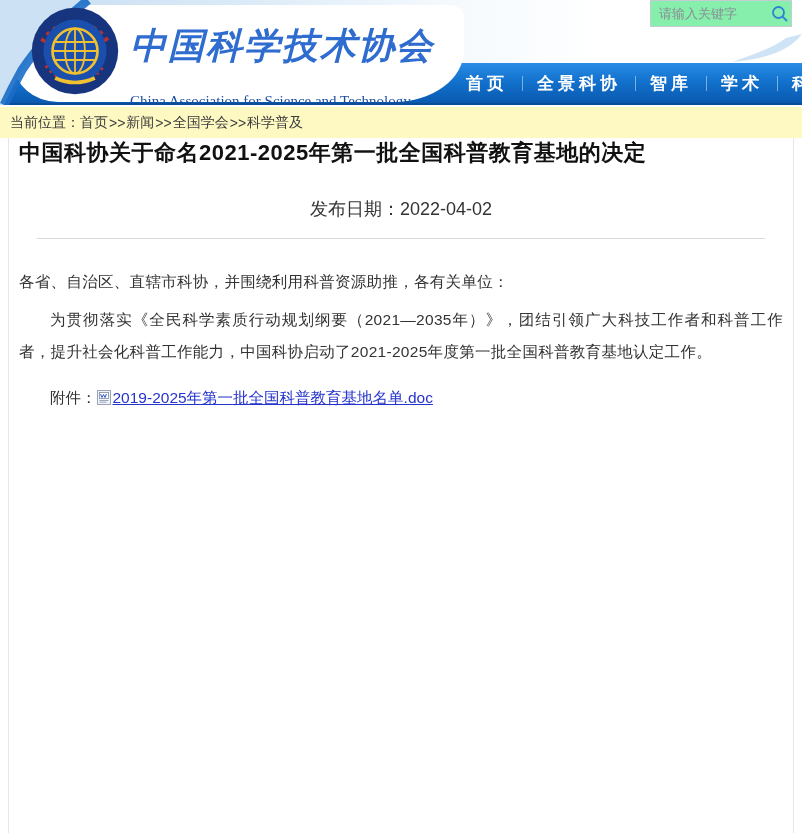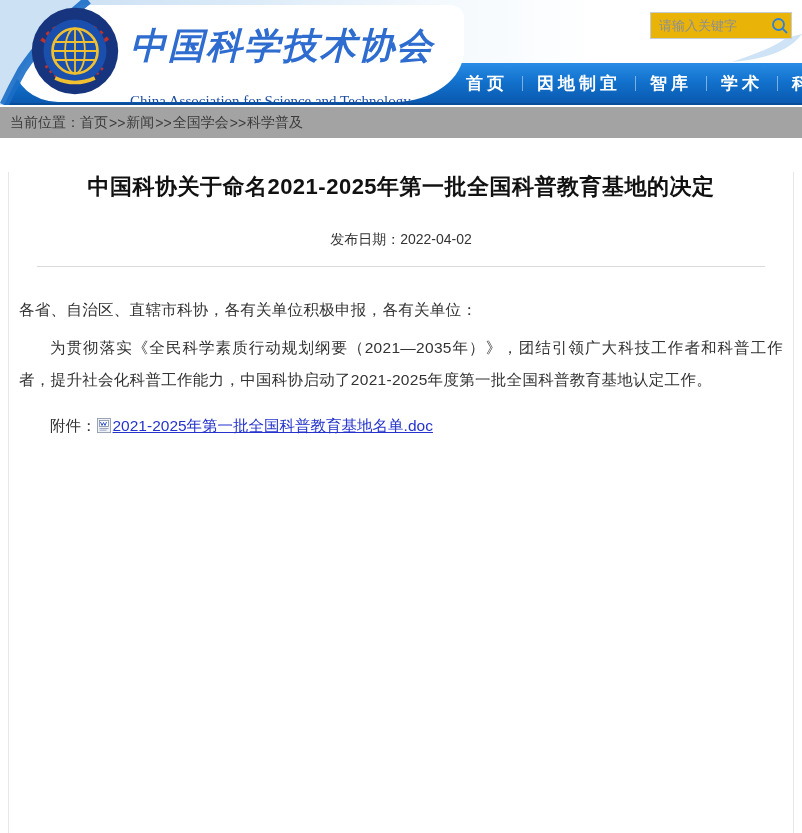--- a/index.html
+++ b/index.html
@@ -44,51 +44,51 @@
     font-family:"DejaVu Serif","Liberation Serif",serif; font-style:italic; font-weight:bold;
     font-size:36px; color:#2e6cd0; letter-spacing:2px; white-space:nowrap;margin-top:16px;
   }
   .org-en {
     position:absolute; left:100px; top:53px; width:330px;
     font-family:"Liberation Serif","DejaVu Serif",serif;
     font-size:15px; color:#1c4c9e; white-space:nowrap;margin-top:36px;
   }
 
   .search-box {
-    position:absolute; right:10px; top:12px; width:142px; height:27px;
-    background:#eab308; border:1px solid #c6ccd4; display:flex; align-items:center;
+    position:absolute; right:10px; top:0; width:142px; height:27px;
+    background:#86efac; border:1px solid #c6ccd4; display:flex; align-items:center;
   }
   .search-input {
     border:none; outline:none; flex:1; min-width:0; height:23px;
     font-size:13px; color:#333; padding-left:8px; background:transparent;
     font-family:"Liberation Sans","DejaVu Sans",sans-serif;
   }
   .search-input::placeholder { color:#8a8f96; }
   .search-icon { flex:0 0 22px; height:22px; cursor:pointer; }
 
   
   .breadcrumb-bar {
-    margin-top:2px; width:802px; height:31px; background:#a3a3a3;
+    margin-top:2px; width:802px; height:31px; background:#fef9c3;
     display:flex; align-items:center; padding-left:10px;
     font-size:14px; color:#3c3c3c;
   }
   .crumb { cursor:pointer; }
   .crumb-sep { margin:0 1px; }
 
   
   .content {
     margin:0 8px; width:786px; min-height:695px;
     border-left:1px solid #e4e7eb; border-right:1px solid #e4e7eb;
     padding:0 10px; background:#fff;
   }
   .article-title {
-    margin-top:34px; text-align:center; font-size:22px; font-weight:bold;
+    font-size:22px; font-weight:bold;
     color:#111; letter-spacing:.5px;
   }
-  .publish-date { margin-top:29px; text-align:center; font-size:14px; color:#333; }
+  .publish-date { margin-top:29px; text-align:center; font-size:18px; color:#333; }
   .divider { margin:17px 18px 0 18px; border-top:1px solid #dadada; height:0; }
   .doc-number { margin-top:25px; text-align:center; font-size:15px; color:#222; }
 
   .body-text { font-size:15.5px; line-height:32px; color:#333; letter-spacing:.3px; }
   .salutation { margin-top:27px; }
   .para { margin-top:6px; text-indent:2em; text-align:justify; }
 
   .attachment { margin-top:14px; text-indent:2em; font-size:15.5px; line-height:32px; }
   .doc-file-icon { display:inline-block; vertical-align:-2px; margin-right:2px; }
   .attachment-link { color:#2433cc; text-decoration:underline; cursor:pointer; }
@@ -96,21 +96,21 @@
 </head>
 <body>
 
 <header class="site-header">
   <div class="header-top"></div>
 
   <nav class="header-nav">
     <div class="nav-inner">
       <span class="nav-item">首页</span>
       <span class="nav-sep"></span>
-      <span class="nav-item">因地制宜</span>
+      <span class="nav-item">全景科协</span>
       <span class="nav-sep"></span>
       <span class="nav-item">智库</span>
       <span class="nav-sep"></span>
       <span class="nav-item">学术</span>
       <span class="nav-sep"></span>
       <span class="nav-item">科普</span>
     </div>
   </nav>
 
   <div class="swoosh"></div>
@@ -162,26 +162,26 @@
 </div>
 
 <main class="content">
   <h1 class="article-title">中国科协关于命名2021-2025年第一批全国科普教育基地的决定</h1>
 
   <div class="publish-date">发布日期：2022-04-02</div>
 
   <div class="divider"></div>
 
 
-  <p class="body-text salutation">各省、自治区、直辖市科协，各有关单位积极申报，各有关单位：</p>
+  <p class="body-text salutation">各省、自治区、直辖市科协，并围绕利用科普资源助推，各有关单位：</p>
 
   <p class="body-text para">为贯彻落实《全民科学素质行动规划纲要（2021—2035年）》，团结引领广大科技工作者和科普工作者，提升社会化科普工作能力，中国科协启动了2021-2025年度第一批全国科普教育基地认定工作。</p>
 
   <p class="attachment">
     <span>附件：</span><svg class="doc-file-icon" width="14" height="15" viewBox="0 0 14 15">
       <rect x="0.5" y="0.5" width="13" height="14" fill="#eef2fa" stroke="#9aa4b5"></rect>
       <rect x="2.5" y="2.5" width="9" height="6" fill="#ffffff" stroke="#7f8ca3" stroke-width="0.8"></rect>
       <path d="M3.5,4 L5,7.5 L6.5,4.5 L8,7.5 L9.5,4" stroke="#3355cc" stroke-width="1" fill="none"></path>
       <line x1="2.5" y1="10.5" x2="11.5" y2="10.5" stroke="#8a94a8" stroke-width="0.8"></line>
       <line x1="2.5" y1="12.2" x2="9.5" y2="12.2" stroke="#8a94a8" stroke-width="0.8"></line>
-    </svg><a class="attachment-link">2021-2025年第一批全国科普教育基地名单.doc</a>
+    </svg><a class="attachment-link">2019-2025年第一批全国科普教育基地名单.doc</a>
   </p>
 </main>
 
 </body></html>

